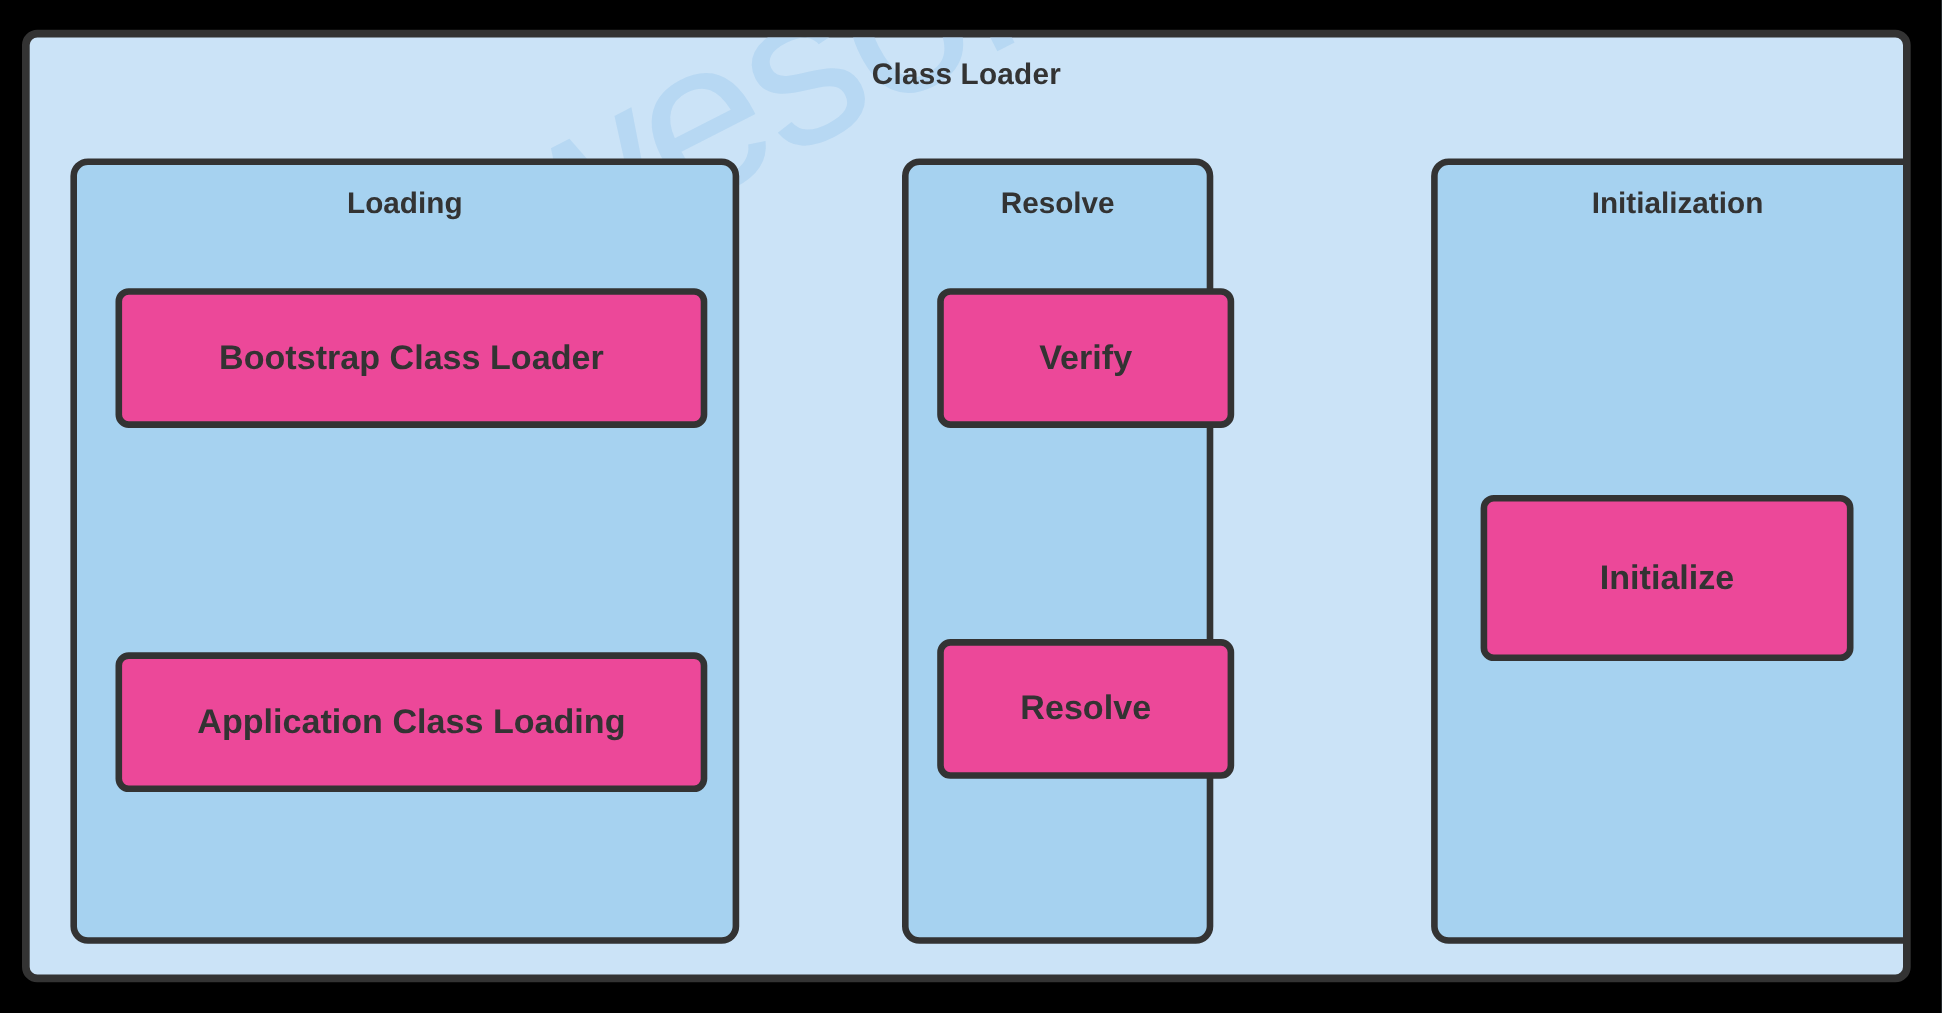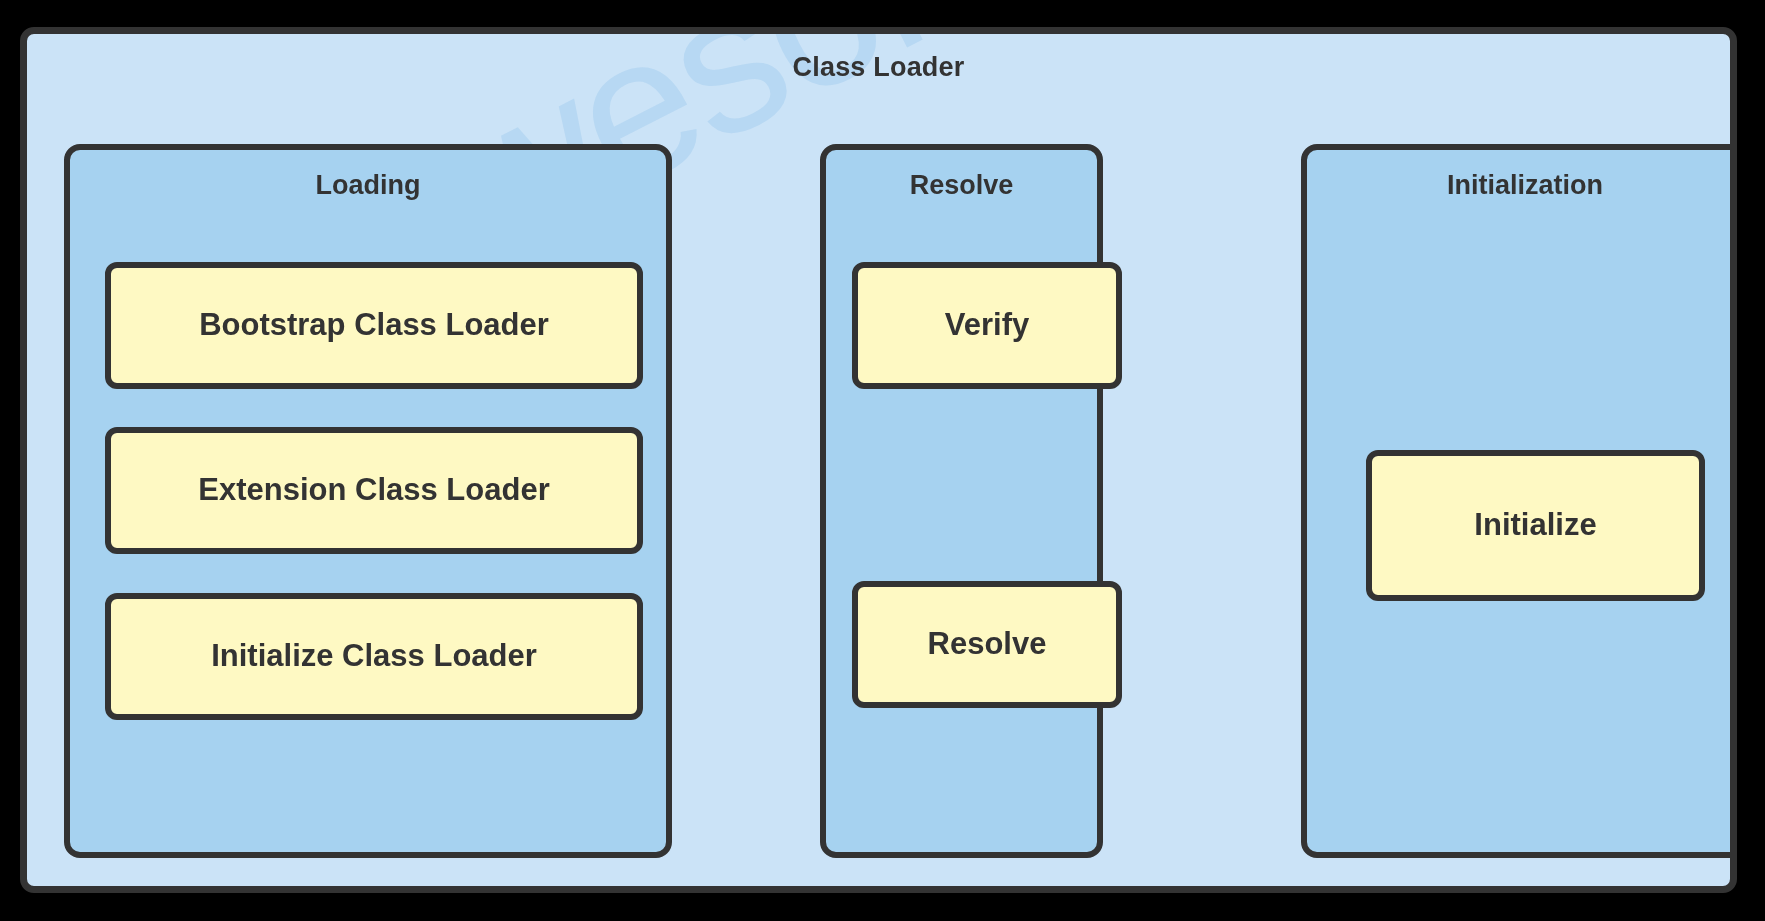--- a/index.html
+++ b/index.html
@@ -87,21 +87,21 @@
     text-align: center;
     font-size: 27px;
     font-weight: bold;
     color: #333333;
   }
 
   
   .item {
     position: absolute;
     box-sizing: border-box;
-    background: #fef9c3;
+    background: #ec4899;
     border: 6px solid #333333;
     border-radius: 12px;
     display: flex;
     align-items: center;
     justify-content: center;
     text-align: center;
   }
   .item-label {
     font-size: 31px;
     font-weight: bold;
@@ -116,44 +116,41 @@
   .phase-loading .item.i2 { top: 443px; }
 
   
   .phase-linking .item { left: 26px; width: 270px; height: 127px; }
   .phase-linking .item.i0 { top: 112px; }
   .phase-linking .item.i1 { top: 277px; }
   .phase-linking .item.i2 { top: 431px; }
 
   
   .phase-initialization .item { left: 39px; width: 339px; height: 151px; }
-  .phase-initialization .item.i0 { top: 300px; margin-left: 20px; }
+  .phase-initialization .item.i0 { top: 300px; }
 </style>
 </head>
 <body>
 
 <div id="stage">
 
   <div class="outer-box">
 
     <div class="watermark">theawesomenayak</div>
 
     <div class="outer-title">Class Loader</div>
 
     <div class="phase phase-loading">
       <div class="phase-title">Loading</div>
 
       <div class="item i0">
         <span class="item-label">Bootstrap Class Loader</span>
       </div>
-      <div class="item i1">
-        <span class="item-label">Extension Class Loader</span>
-      </div>
       <div class="item i2">
-        <span class="item-label">Initialize Class Loader</span>
+        <span class="item-label">Application Class Loading</span>
       </div>
     </div>
 
     <div class="phase phase-linking">
       <div class="phase-title">Resolve</div>
 
       <div class="item i0">
         <span class="item-label">Verify</span>
       </div>
       <div class="item i2">

